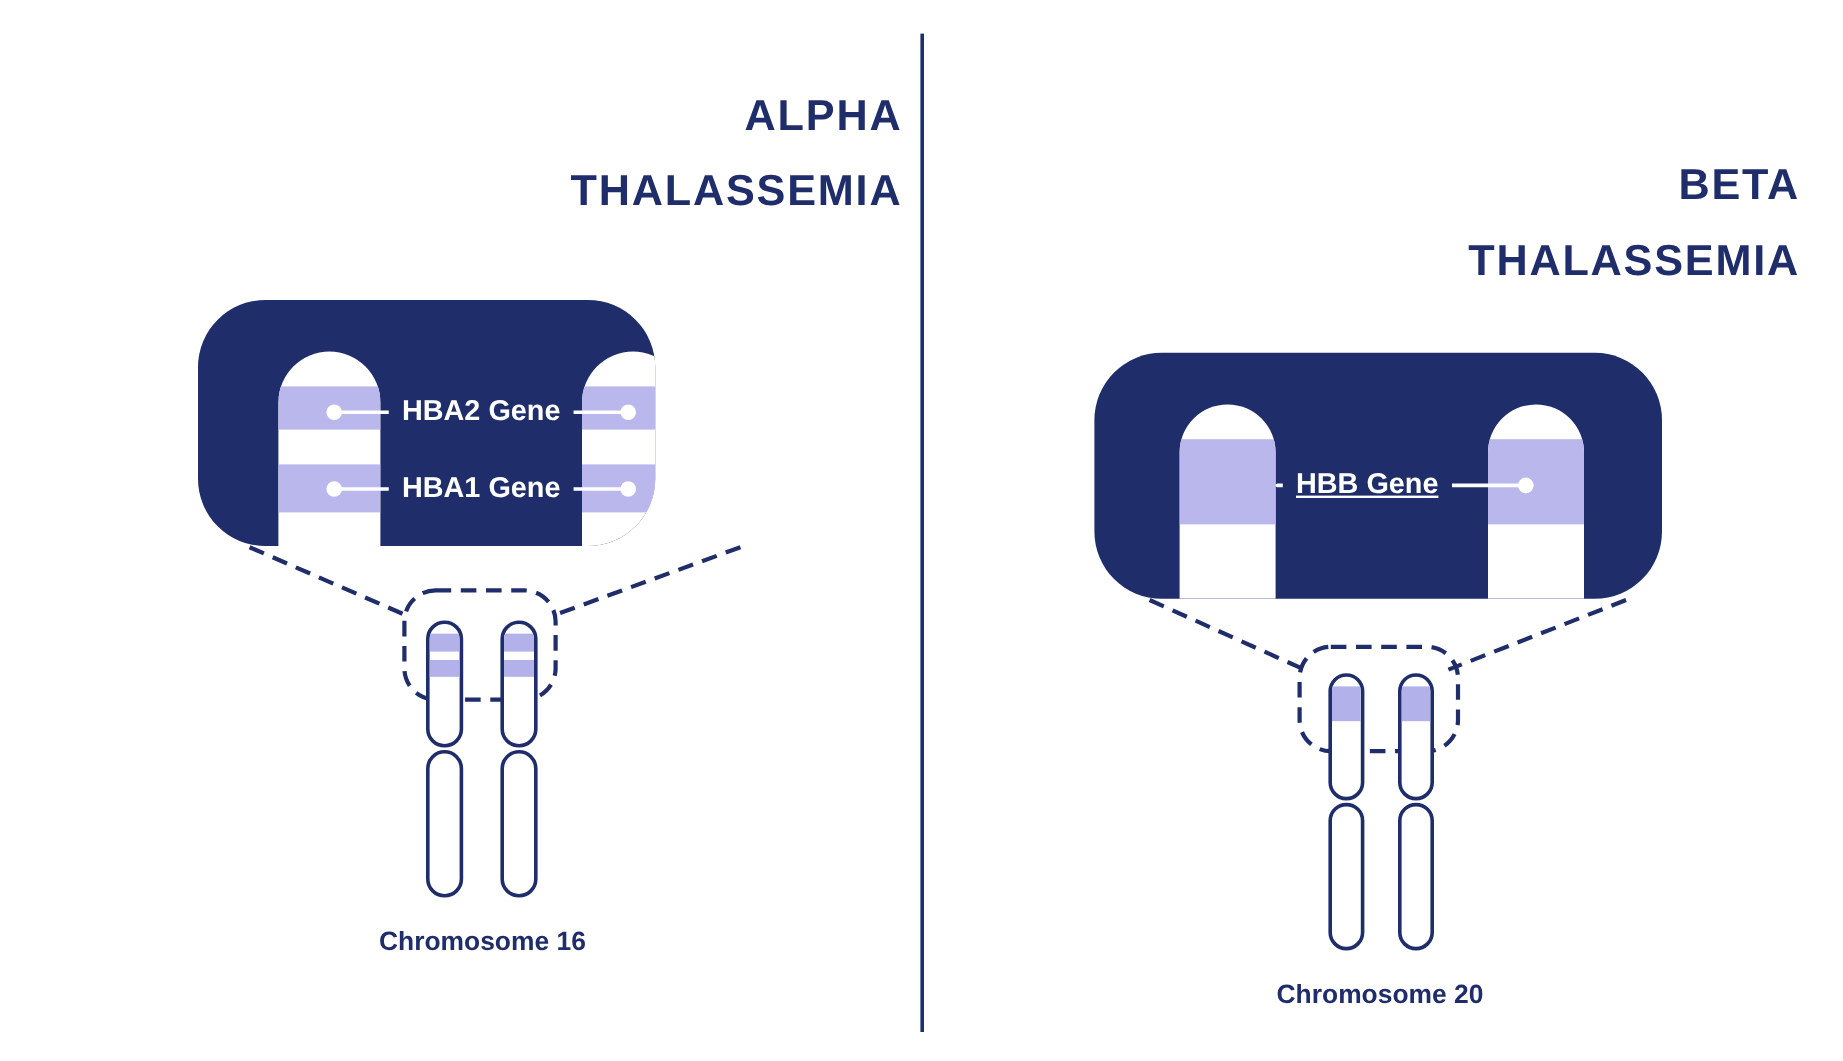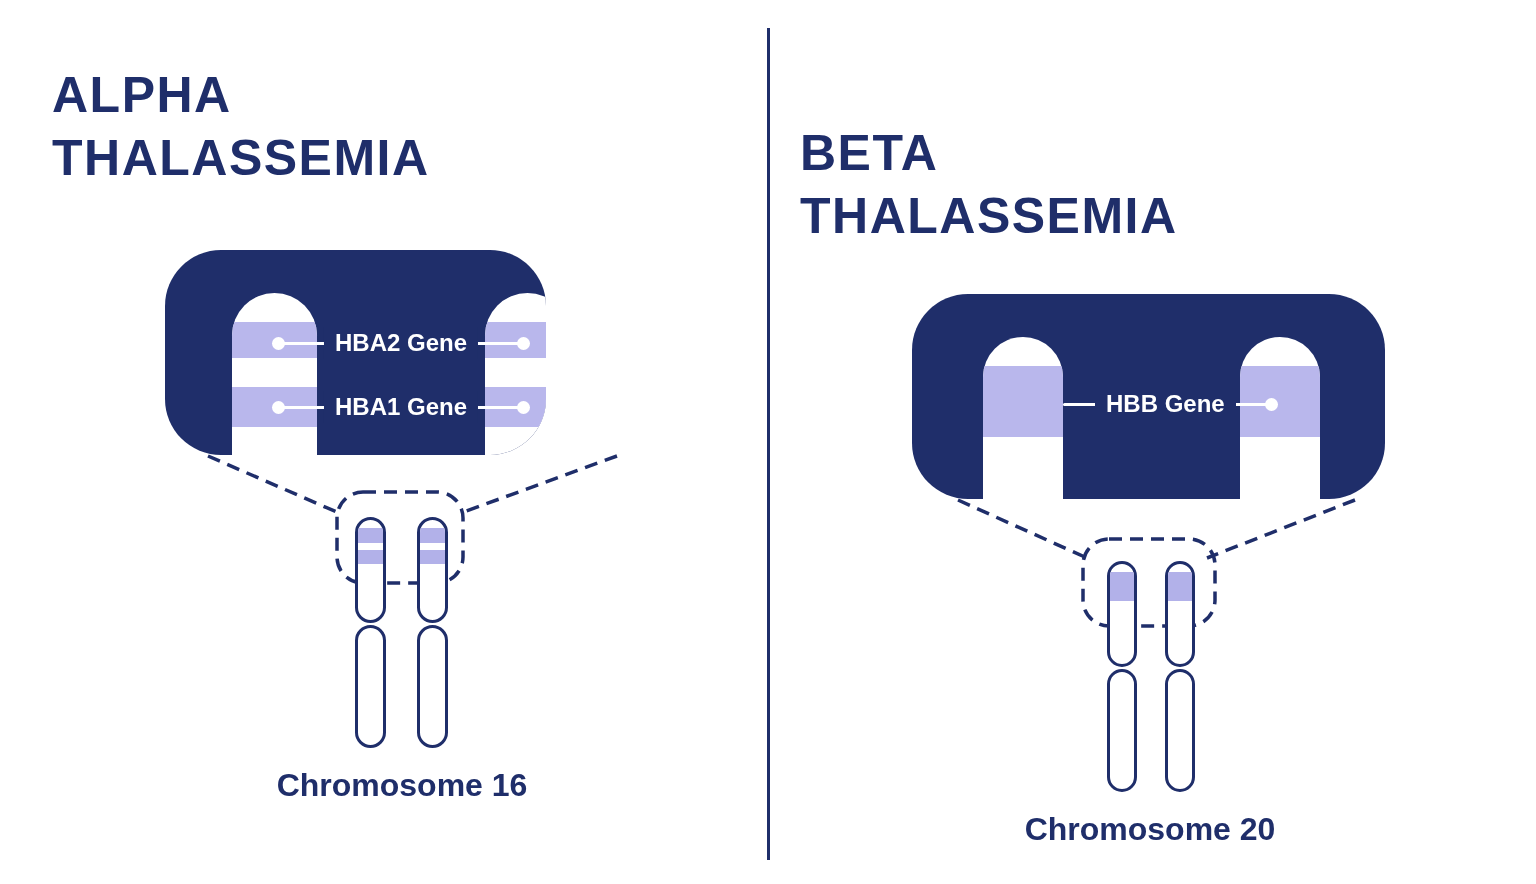--- a/index.html
+++ b/index.html
@@ -16,22 +16,22 @@
     font-family:"Liberation Sans", sans-serif;
     overflow:hidden;
   }
   .panel { position:absolute; top:0; width:768px; height:884px; }
   .panel.alpha { left:0; }
   .panel.beta  { left:768px;margin-top:44px; }
 
   .divider { position:absolute; left:767px; top:28px; width:3px; height:832px; background:var(--navy,#1f2e6a); }
 
   .title {
-    position:absolute; width:700px; text-align:left;
-    color:var(--navy,#1f2e6a); font-weight:bold; font-size:50px; line-height:63px;
+    position:absolute; width:700px; text-align:right;
+    color:var(--navy,#1f2e6a); font-weight:bold; font-size:36px; line-height:63px;
     letter-spacing:1.5px;
   }
   .panel.alpha .title { left:52px; top:64px; }
   .panel.beta  .title { left:32px; top:78px; }
 
   .zoom-box {
     position:absolute; top:250px; height:205px;
     background:var(--navy,#1f2e6a); border-radius:56px; overflow:hidden;
   }
   .panel.alpha .zoom-box { left:165px; width:381px; }
@@ -61,21 +61,21 @@
   .connector { position:absolute; left:0; right:0; top:50%; height:3px; margin-top:-1.5px; background:#fff; border-radius:2px; }
   .dot { position:absolute; top:50%; width:13px; height:13px; margin-top:-6.5px; border-radius:50%; background:#fff; }
   .dot.start { left:-5px; } .dot.end { right:-5px; }
 
   .gene-label {
     position:absolute; top:50%; background:var(--navy,#1f2e6a);
     color:var(--label-text,#fff); font-weight:bold; font-size:24px;
     padding:2px 11px; white-space:nowrap;
   }
   .gene-label.centered { left:50%; transform:translate(-50%,-50%); }
-  .gene-label.offset   { left:32px; transform:translateY(-50%); }
+  .gene-label.offset   { left:6px; transform:translateY(-50%);text-decoration:underline; }
 
   .funnel { position:absolute; top:450px; width:500px; height:140px; }
   .panel.alpha .funnel { left:150px; }
   .panel.beta  .funnel { left:130px; }
   .funnel svg { display:block; width:100%; height:100%; }
 
   .chrom-arm {
     position:absolute; background:#fff; border:3px solid var(--navy,#1f2e6a);
     border-radius:17px; box-sizing:border-box; overflow:hidden;
   }
@@ -88,21 +88,21 @@
   .panel.beta  .chrom-arm.c1 { left:339px; }
   .panel.beta  .chrom-arm.c2 { left:397px; }
 
   .sband { position:absolute; left:0; right:0; background:var(--lavender-small,#b2b1e9); }
   .sband.s1 { top:8px;  height:15px; }
   .sband.s2 { top:30px; height:14px; }
   .sband.sb { top:8px;  height:29px; }
 
   .chrom-caption {
     position:absolute; top:766px; width:600px; text-align:center;
-    color:var(--navy,#1f2e6a); font-weight:bold; font-size:32px; line-height:38px;
+    color:var(--navy,#1f2e6a); font-weight:bold; font-size:22px; line-height:38px;
   }
   .panel.alpha .chrom-caption { left:102px; }
   .panel.beta  .chrom-caption { left:82px; }
 </style>
 </head>
 <body>
 
 <div class="canvas">
 
   <div class="panel alpha">

